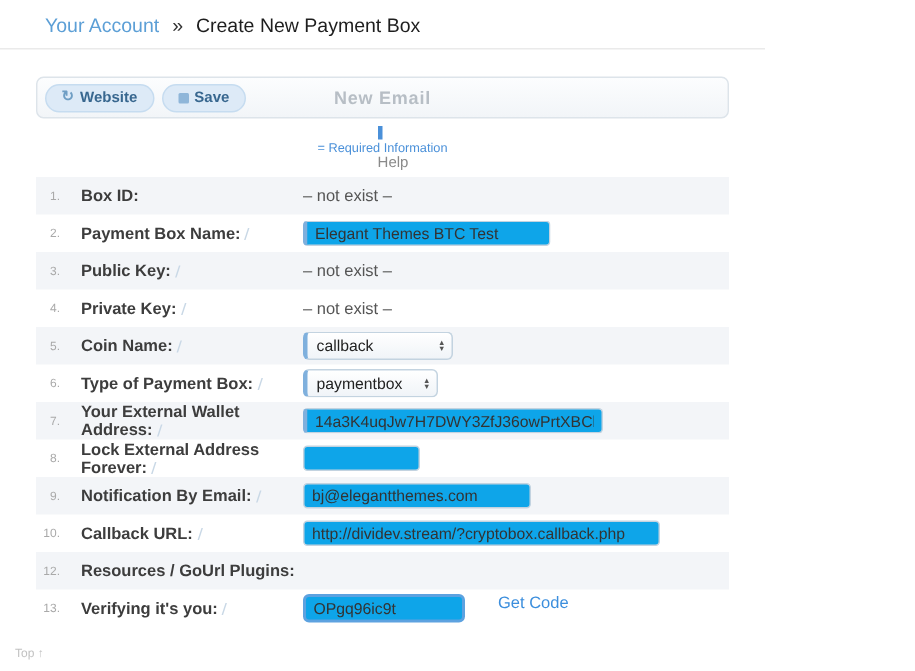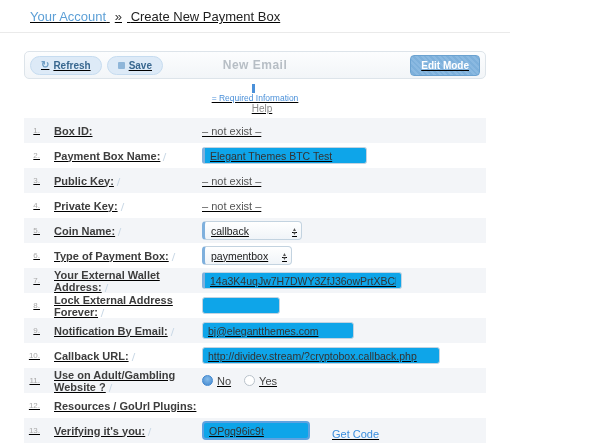--- a/index.html
+++ b/index.html
@@ -1,17 +1,17 @@
 <!DOCTYPE html>
 <html><head>
 <meta charset="utf-8">
 <style>
   html,body{margin:0;padding:0;background:#fff;}
   body{font-family:"Liberation Sans",sans-serif;-webkit-font-smoothing:antialiased;}
-  .page{width:510px;height:447px;background:#fff;position:relative;overflow:hidden;text-decoration:underline;}
+  .page{width:510px;height:447px;background:#fff;position:relative;overflow:hidden;}
 
   
   .breadcrumb{padding:9px 0 8px 30px;font-size:13px;border-bottom:1px solid #eaeaea;}
   .breadcrumb a{color:#5c9fd6;text-decoration:none;cursor:pointer;}
   .crumb-sep{color:#333;margin:0 5px;}
   .crumb-current{color:#1e1e1e;}
 
   .content{padding:0 24px;}
 
   
@@ -36,21 +36,21 @@
   .help-link{color:#8a8a8a;margin-left:14px;font-size:10px;text-decoration:none;cursor:pointer;}
 
   
   .form{margin-top:2px;}
   .row{display:flex;align-items:center;min-height:25px;}
   .row:nth-child(odd){background:#f3f5f8;}
   .num{width:16px;text-align:right;font-size:8px;color:#a9a9a9;flex:none;}
   .label{margin-left:14px;width:148px;font-size:11px;font-weight:bold;color:#3d3d3d;flex:none;}
   .label-mark{display:inline-block;width:1px;height:8px;background:#c9d8e6;margin-left:4px;
     transform:skewX(-18deg);vertical-align:middle;}
-  .value{display:flex;align-items:flex-end;flex:1;}
+  .value{display:flex;align-items:flex-start;flex:1;}
   .static-value{font-size:11px;color:#555;}
   input.field{height:17px;border:1px solid #c3d3e0;border-radius:3px;font-size:10.5px;
     padding:0 5px;color:#333;font-family:inherit;box-sizing:border-box;background:#0ea5e9;}
   input.field.required{border-left:3px solid #7fb0dd;}
   input.field.highlight{border:2px solid #5da2e0;border-radius:4px;height:19px;}
   .f-payment_box_name{width:165px;} .f-wallet_address{width:200px;}
   .f-lock_address{width:78px;}     .f-email{width:152px;}
   .f-callback_url{width:238px;}    .f-verify_code{width:108px;}
   .f-coin_name{width:100px;}       .f-box_type{width:90px;}
   .select{height:19px;border:1px solid #c3d3e0;border-left:3px solid #7fb0dd;border-radius:4px;
@@ -78,28 +78,27 @@
     <a>Your Account</a>
     <span class="crumb-sep">»</span>
     <span class="crumb-current">Create New Payment Box</span>
   </div>
 
   <div class="content">
 
     <div class="toolbar">
       <button class="tb-btn">
         <span class="refresh-glyph">↻</span>
-        <span>Refresh</span>
+        <span>Website</span>
       </button>
       <button class="tb-btn">
         <span class="save-glyph"></span>
         <span>Save</span>
       </button>
       <div class="tb-status">New Email</div>
-      <button class="edit-btn">Edit Mode</button>
     </div>
 
     <div class="legend">
       <span class="req-bar"></span>
       <span class="req-text">= Required Information</span>
       <a class="help-link">Help</a>
     </div>
 
     <div class="form">
         <div class="row">
@@ -178,36 +177,20 @@
           </span>
   </div>
         <div class="row">
     <span class="num">10.</span>
     <span class="label">Callback URL:<span class="label-mark"></span></span>
     <span class="value">
             <input class="field f-callback_url" type="text" value="http://dividev.stream/?cryptobox.callback.php" style="">
           </span>
   </div>
         <div class="row">
-    <span class="num">11.</span>
-    <span class="label">Use on Adult/Gambling Website ?<span class="label-mark"></span></span>
-    <span class="value">
-            <span class="radio-group">
-              <label class="radio-opt">
-                <span class="radio-dot selected"></span>
-                <span>No</span>
-              </label>
-              <label class="radio-opt">
-                <span class="radio-dot"></span>
-                <span>Yes</span>
-              </label>
-            </span>
-          </span>
-  </div>
-        <div class="row">
     <span class="num">12.</span>
     <span class="label">Resources / GoUrl Plugins:</span>
     <span class="value"></span>
   </div>
         <div class="row">
     <span class="num">13.</span>
     <span class="label">Verifying it's you:<span class="label-mark"></span></span>
     <span class="value">
             <input class="field f-verify_code highlight" type="text" value="OPgq96ic9t" style="">
             <a class="get-code">Get Code</a>

